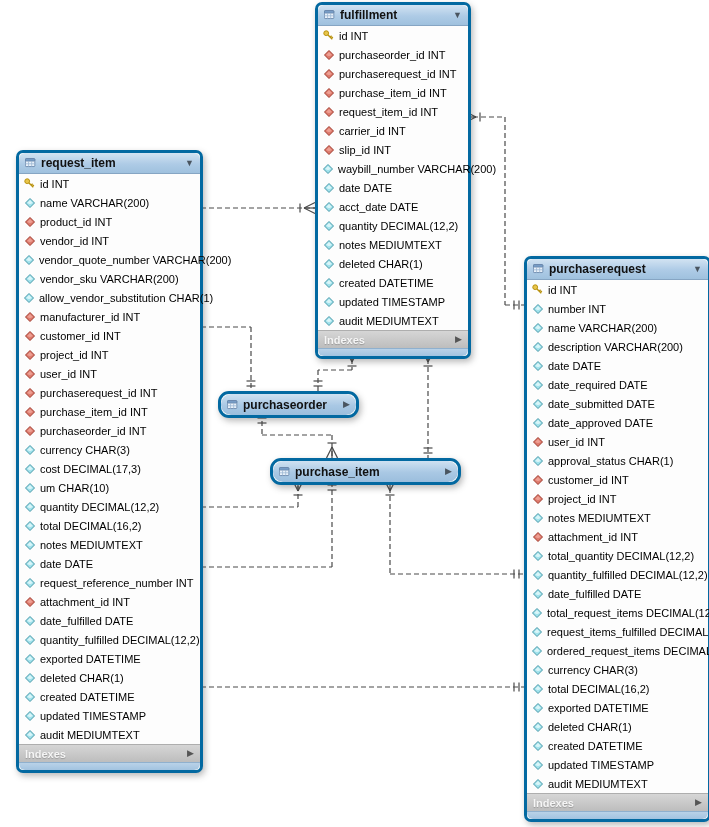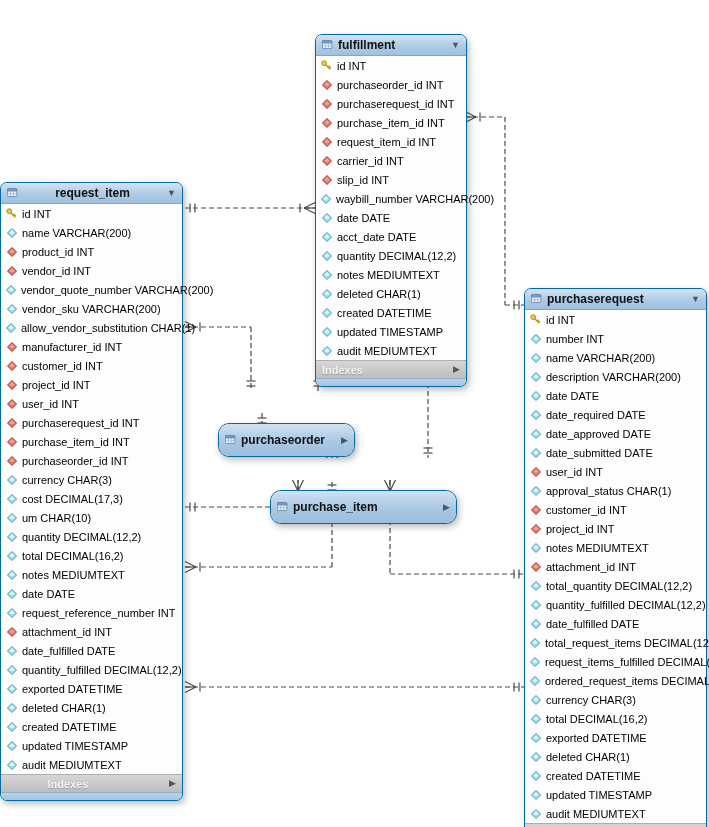--- a/index.html
+++ b/index.html
@@ -1,25 +1,25 @@
 <!DOCTYPE html>
 <html><head>
 <meta charset="utf-8">
 <style>
   html,body{margin:0;padding:0;background:#ffffff;}
   #canvas{position:relative;width:709px;height:827px;background:#ffffff;overflow:hidden;
           font-family:"Liberation Sans", sans-serif;}
   #wires{position:absolute;left:0;top:0;z-index:1;}
-  .table-window{position:absolute;z-index:2;border:1px solid #0369a1;border-radius:7px;
-    background:#fbfbfb;box-shadow:2px 3px 6px rgba(60,60,60,0.35);margin-top:32px;}
+  .table-window{position:absolute;z-index:2;border:3px solid #0369a1;border-radius:7px;
+    background:#fbfbfb;box-shadow:2px 3px 6px rgba(60,60,60,0.35);}
   .table-header{height:20px;display:flex;align-items:center;gap:5px;padding:0 6px;
     background:linear-gradient(#d2e3f2,#aecbe6 55%,#9fc1de);
     border-bottom:1px solid #86a5c3;border-radius:6px 6px 0 0;}
   .table-window.collapsed{border-radius:11px;}
-  .table-window.collapsed .table-header{border-bottom:none;border-radius:10px;height:32px;
+  .table-window.collapsed .table-header{border-bottom:none;border-radius:10px;height:21px;
     background:linear-gradient(#cfe1f1,#a9c8e4 55%,#9bbedd);}
   .table-title{flex:1;font-size:12px;font-weight:bold;color:#111;white-space:nowrap;
     overflow:hidden;}
   .collapse-arrow{font-size:9px;color:#4a5560;line-height:1;}
   .table-body{background:#fdfdfd;}
   .col-row{display:flex;align-items:center;gap:5px;height:19px;padding-left:5px;
     white-space:nowrap;}
   .col-label{font-size:11px;color:#000;letter-spacing:0;}
   .col-icon{display:inline-flex;width:11px;justify-content:center;}
   .indexes-bar{height:17px;display:flex;align-items:center;
@@ -298,21 +298,21 @@
           </span>
           <span class="col-label">audit MEDIUMTEXT</span>
         </div>
       </div>
       <div class="indexes-bar">
         <span class="indexes-label">Indexes</span>
         <span class="indexes-arrow">▶</span>
       </div>
       <div class="table-footer"></div>
     </div>
-    <div class="table-window" style="left: 0; top: 150px; width: 181px; text-align: center;">
+    <div class="table-window" style="left: 16px; top: 150px; width: 181px;">
       <div class="table-header">
         <span class="col-icon">
           <svg width="14" height="12" viewBox="0 0 14 12">
             <rect x="0.5" y="0.5" width="12" height="10" rx="1" fill="#e9f1fa" stroke="#5f7ea3"></rect>
             <rect x="0.5" y="0.5" width="12" height="3" rx="1" fill="#7ba2cc" stroke="#5f7ea3"></rect>
             <line x1="4.5" y1="3.5" x2="4.5" y2="10.5" stroke="#9db7d4"></line>
             <line x1="8.5" y1="3.5" x2="8.5" y2="10.5" stroke="#9db7d4"></line>
             <line x1="0.5" y1="7" x2="12.5" y2="7" stroke="#9db7d4"></line>
           </svg>
         </span>
@@ -700,30 +700,30 @@
           </span>
           <span class="col-label">date_required DATE</span>
         </div>
         <div class="col-row">
           <span class="col-icon">
             <svg width="10" height="10" viewBox="0 0 10 10">
               <polygon points="5,0.5 9.5,5 5,9.5 0.5,5" fill="#9fe2ec" stroke="#4898a8"></polygon>
               <polygon points="5,2 7.8,5 5,6.2 2.2,5" fill="#dff7fa" opacity="0.9"></polygon>
             </svg>
           </span>
+          <span class="col-label">date_submitted DATE</span>
+        </div>
+        <div class="col-row">
+          <span class="col-icon">
+            <svg width="10" height="10" viewBox="0 0 10 10">
+              <polygon points="5,0.5 9.5,5 5,9.5 0.5,5" fill="#9fe2ec" stroke="#4898a8"></polygon>
+              <polygon points="5,2 7.8,5 5,6.2 2.2,5" fill="#dff7fa" opacity="0.9"></polygon>
+            </svg>
+          </span>
           <span class="col-label">date_approved DATE</span>
-        </div>
-        <div class="col-row">
-          <span class="col-icon">
-            <svg width="10" height="10" viewBox="0 0 10 10">
-              <polygon points="5,0.5 9.5,5 5,9.5 0.5,5" fill="#9fe2ec" stroke="#4898a8"></polygon>
-              <polygon points="5,2 7.8,5 5,6.2 2.2,5" fill="#dff7fa" opacity="0.9"></polygon>
-            </svg>
-          </span>
-          <span class="col-label">date_submitted DATE</span>
         </div>
         <div class="col-row">
           <span class="col-icon">
             <svg width="10" height="10" viewBox="0 0 10 10">
               <polygon points="5,0.5 9.5,5 5,9.5 0.5,5" fill="#dd7a6c" stroke="#a03b2e"></polygon>
               <polygon points="5,2 7.8,5 5,6.2 2.2,5" fill="#f2a99e" opacity="0.8"></polygon>
             </svg>
           </span>
           <span class="col-label">user_id INT</span>
         </div>

